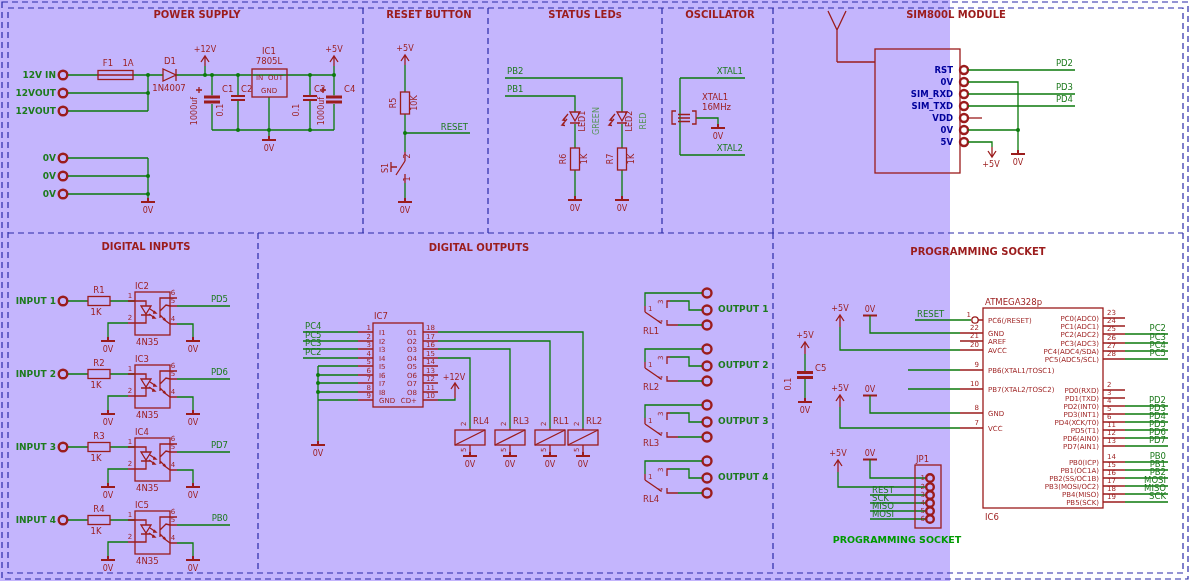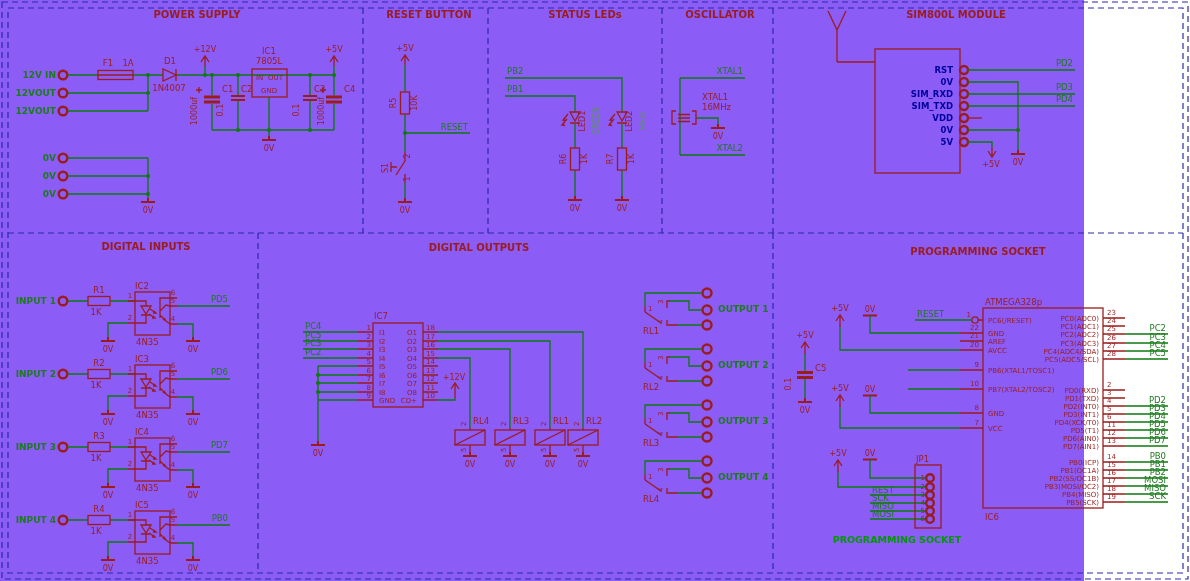--- a/index.html
+++ b/index.html
@@ -1,16 +1,16 @@
 <!DOCTYPE html>
 <html><head>
 <meta charset="utf-8">
 <style>
   html,body{margin:0;padding:0;background:#ffffff;}
-  .stage{position:relative;width:1084px;height:581px;background:#8b5cf6;font-family:"DejaVu Sans",sans-serif;}
+  .stage{position:relative;width:950px;height:581px;background:#c4b5fd;font-family:"DejaVu Sans",sans-serif;}
   svg text{font-family:"DejaVu Sans","Liberation Sans",sans-serif;}
   .w{stroke:#0c7a0c;stroke-width:1.3;fill:none;}
   .s{stroke:#9b1c1c;stroke-width:1.3;fill:none;}
   .s2{stroke:#9b1c1c;stroke-width:2;fill:none;}
   .sf{fill:#9b1c1c;stroke:none;}
   .j{fill:#0c7a0c;stroke:none;}
   .ring{stroke:#9b1c1c;stroke-width:2.4;fill:none;}
   .dash{stroke:#2a2aa8;stroke-width:1.2;fill:none;stroke-dasharray:6 4;}
   .tt{fill:#9b1c1c;font-size:10px;font-weight:bold;text-anchor:middle;}
   .tc{fill:#1d7a1d;font-size:9px;font-weight:bold;}

